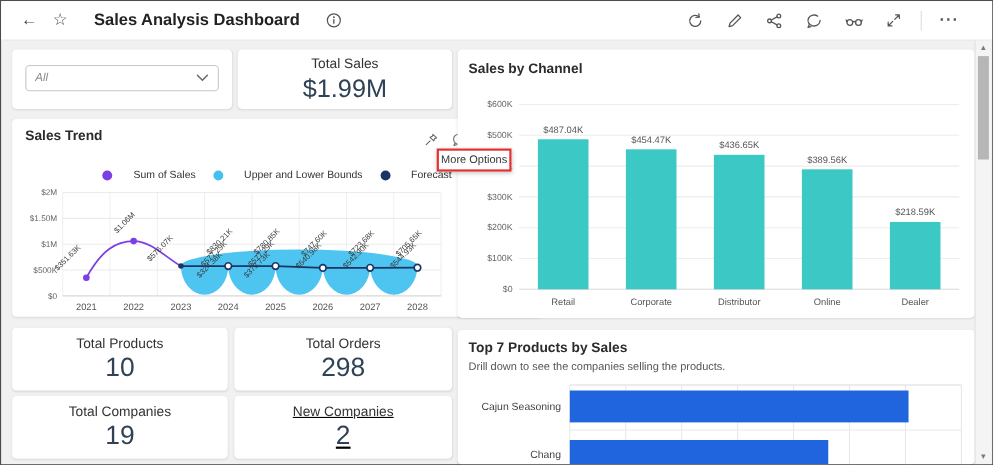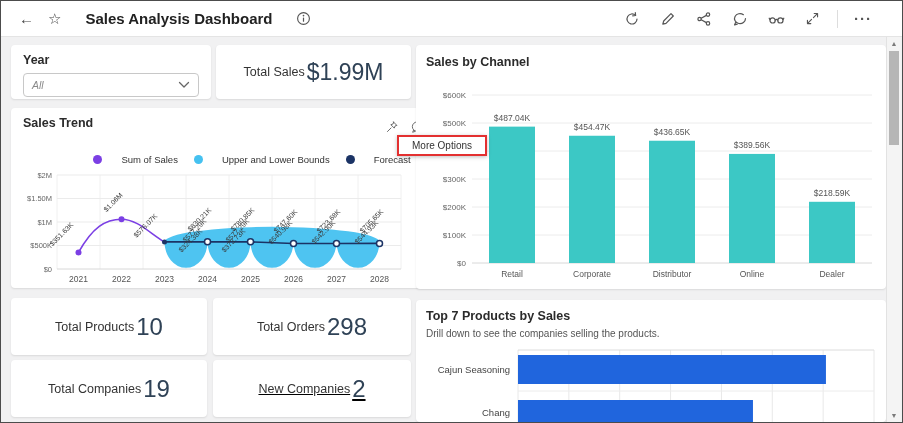--- a/index.html
+++ b/index.html
@@ -22,21 +22,21 @@
   
   .card { position:absolute; background:#fff; border-radius:4px; box-shadow:0 1px 2px rgba(0,0,0,.10); }
   .card-title { font-size:12.5px; font-weight:700; color:#2b2b2b; }
 
   
   #card-year { left:10px; top:44px; width:200px; height:54px; padding:8px 12px; }
   .dd-box { margin-top:6px; height:24px; border:1px solid #c8c8c8; border-radius:4px; display:flex; align-items:center; padding:0 8px; background:#fff; cursor:pointer; }
   .dd-value { font-size:10.5px; font-style:italic; color:#8a8a8a; flex:1; }
 
   
-  .kpi { display:flex; flex-direction:row; align-items:center; justify-content:center; gap:2px; }
+  .kpi { display:flex; flex-direction:column; align-items:center; justify-content:center; gap:2px; }
   .kpi-label { font-size:12.5px; color:#333; }
   .kpi-value { font-size:24px; font-weight:500; color:#2f4256; }
   #card-total-sales { left:215px; top:44px; width:195px; height:54px; }
   #card-total-sales .kpi-value { font-size:23px; }
   #card-products  { left:10px;  top:297px; width:196px; height:57px; }
   #card-orders    { left:212px; top:297px; width:198px; height:57px; }
   #card-companies { left:10px;  top:359px; width:196px; height:57px; }
   #card-newco     { left:212px; top:359px; width:198px; height:57px;text-decoration:underline; }
 
   
@@ -45,21 +45,21 @@
   .trend-icons { margin-left:auto; display:flex; align-items:center; gap:7px; }
   .mini-icon { width:18px; height:18px; display:flex; align-items:center; justify-content:center; cursor:pointer; }
   .mini-icon svg { stroke:#666; fill:none; stroke-width:1.1; stroke-linecap:round; stroke-linejoin:round; }
   .red-box { border:2px solid #e33030; padding:1px; }
   .more-btn { width:19px; height:16px; background:#ececec; border-radius:2px; display:flex; align-items:center; justify-content:center; font-size:12px; font-weight:700; color:#555; letter-spacing:1px; line-height:0.4; cursor:pointer; }
   .legend-row { display:flex; justify-content:center; gap:16px; margin-top:16px; }
   .legend-item { display:flex; align-items:center; gap:19px; font-size:9.5px; color:#333; }
   .legend-dot { width:9px; height:9px; border-radius:50%; }
 
   
-  #more-tooltip { position:absolute; left:396px; top:134px; z-index:30; background:#fff; border:2px solid #e33030; box-shadow:0 1px 4px rgba(0,0,0,.25); padding:3px 13px; font-size:10px; color:#333; white-space:nowrap; }
+  #more-tooltip { position:absolute; left:396px; top:134px; z-index:30; background:#fff; border:2px solid #e33030; box-shadow:0 1px 4px rgba(0,0,0,.25); padding:3px 2px; font-size:10px; color:#333; white-space:nowrap; }
 
   
   #card-channel { left:415px; top:44px; width:470px; height:244px; padding:10px 8px 4px 10px; }
   #card-top5 { left:415px; top:299px; width:470px; height:122px; padding:9px 8px 0 10px; overflow:hidden; }
   .sub-title { font-size:10px; color:#555; margin-top:5px; }
 
   
   .vscroll { position:absolute; right:1px; top:36px; width:15px; height:385px; background:#f4f4f4; border-left:1px solid #e2e2e2; }
   .vs-arrow { position:absolute; left:0; width:14px; height:13px; display:flex; align-items:center; justify-content:center; font-size:7px; color:#7a7a7a; cursor:pointer; }
   .vs-thumb { position:absolute; left:2px; top:14px; width:10px; height:94px; background:#b6b6b6; cursor:pointer; }
@@ -125,21 +125,20 @@
           </svg>
       </span>
       <span class="tb-divider"></span>
       <span class="icon-btn">
           <span class="more-dots">···</span>
         </span>
     </div>
   </div>
 
   <div class="card" id="card-year">
-    <div class="card-title">Year</div>
     <div class="dd-box">
       <span class="dd-value">All</span>
       <svg width="12" height="8" viewBox="0 0 12 8">
           <polyline points="1.5 1.5 6 6 10.5 1.5" stroke="#666" fill="none" stroke-width="1.3" stroke-linecap="round" stroke-linejoin="round"></polyline>
         </svg>
     </div>
   </div>
 
   <div class="card kpi" id="card-total-sales">
     <div class="kpi-label">Total Sales</div>

